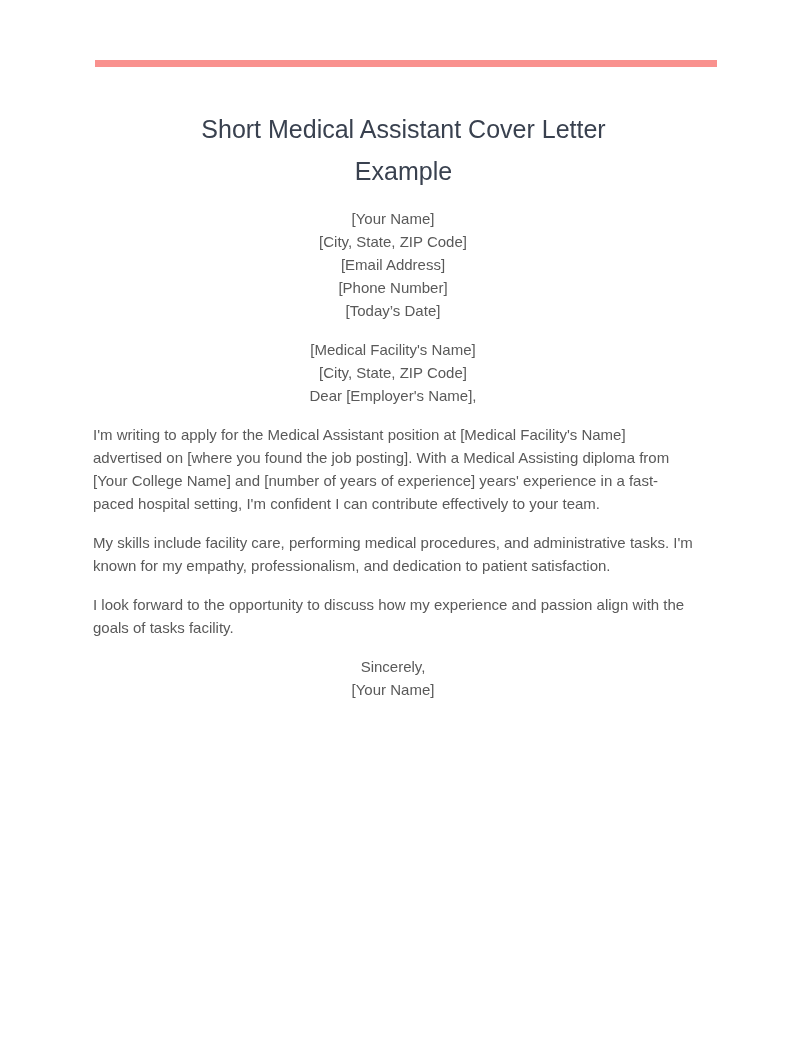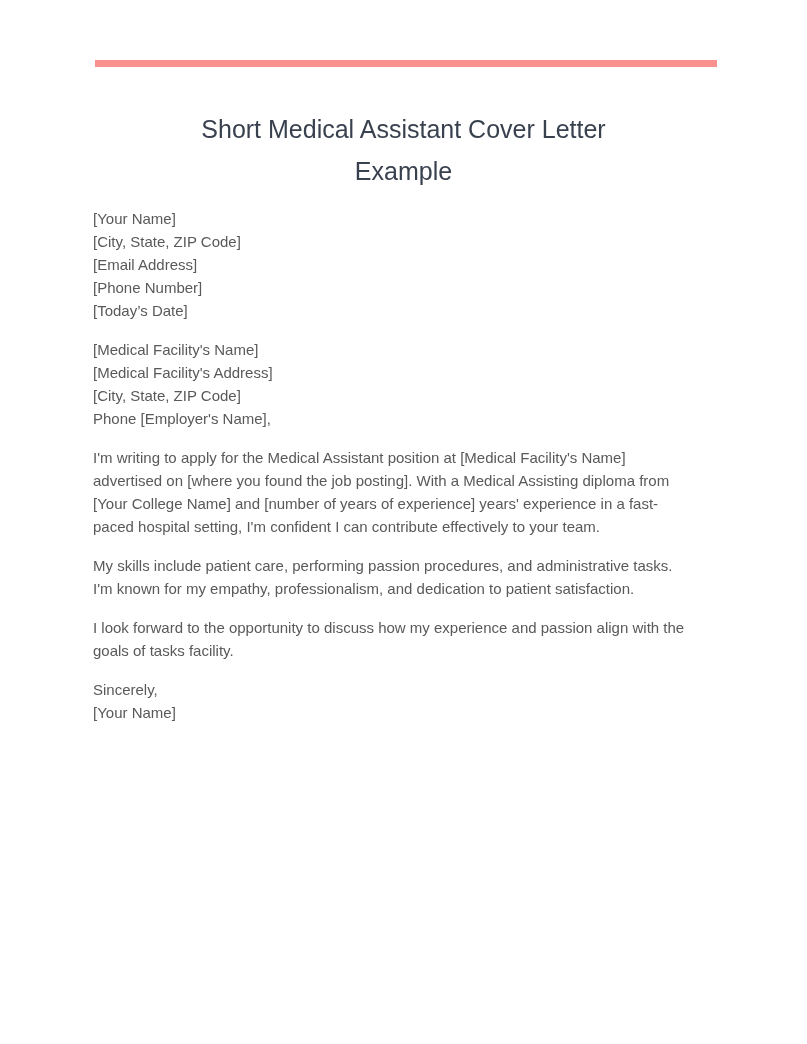--- a/index.html
+++ b/index.html
@@ -41,21 +41,21 @@
     left: 93px;
     top: 207px;
     width: 600px;
     color: #595959;
     font-size: 15px;
     line-height: 23px;
   }
   .block {
     margin: 0 0 16px 0;
   }
-  .line { display: block; }
+  .line { display: block; text-align: center; }
   .para {
     margin: 4px 0 16px 0;
   }
 </style>
 </head>
 <body>
 
 <div class="page">
 
   <div class="accent-bar"></div>
@@ -70,28 +70,27 @@
     <div class="block">
       <span class="line">[Your Name]</span>
       <span class="line">[City, State, ZIP Code]</span>
       <span class="line">[Email Address]</span>
       <span class="line">[Phone Number]</span>
       <span class="line">[Today’s Date]</span>
     </div>
 
     <div class="block">
       <span class="line">[Medical Facility's Name]</span>
-      <span class="line">[Medical Facility's Address]</span>
       <span class="line">[City, State, ZIP Code]</span>
-      <span class="line">Phone [Employer's Name],</span>
+      <span class="line">Dear [Employer's Name],</span>
     </div>
 
     <p class="para">I'm writing to apply for the Medical Assistant position at [Medical Facility's Name] advertised on [where you found the job posting]. With a Medical Assisting diploma from [Your College Name] and [number of years of experience] years' experience in a fast-paced hospital setting, I'm confident I can contribute effectively to your team.</p>
 
-    <p class="para">My skills include patient care, performing passion procedures, and administrative tasks. I'm known for my empathy, professionalism, and dedication to patient satisfaction.</p>
+    <p class="para">My skills include facility care, performing medical procedures, and administrative tasks. I'm known for my empathy, professionalism, and dedication to patient satisfaction.</p>
 
     <p class="para">I look forward to the opportunity to discuss how my experience and passion align with the goals of tasks facility.</p>
 
     <div class="block">
       <span class="line">Sincerely,</span>
       <span class="line">[Your Name]</span>
     </div>
 
   </div>
 

